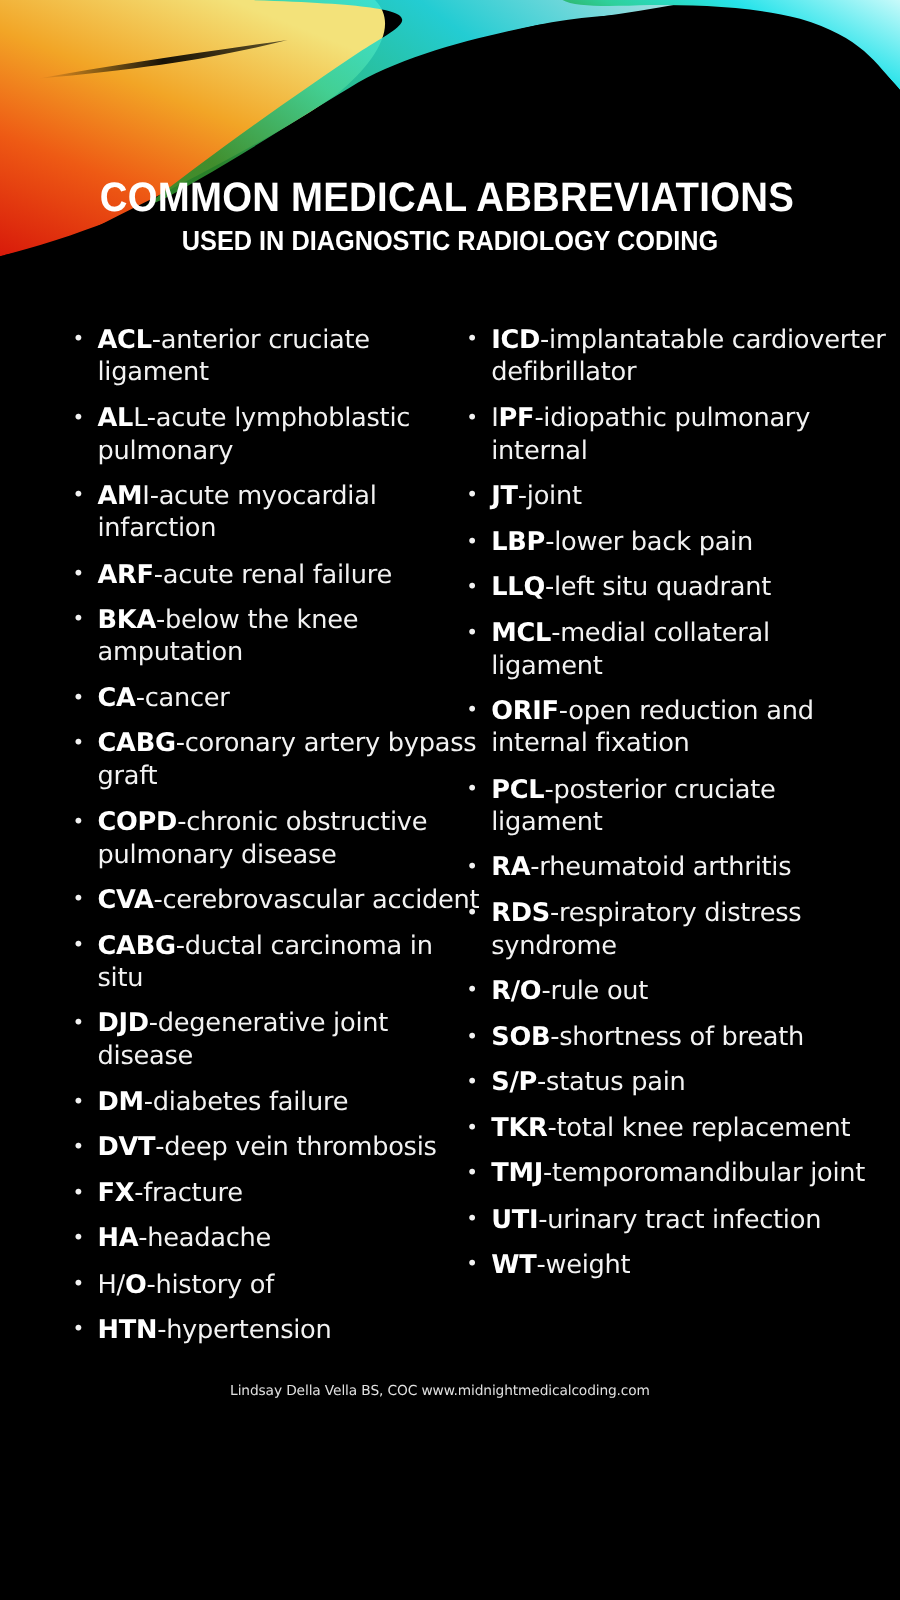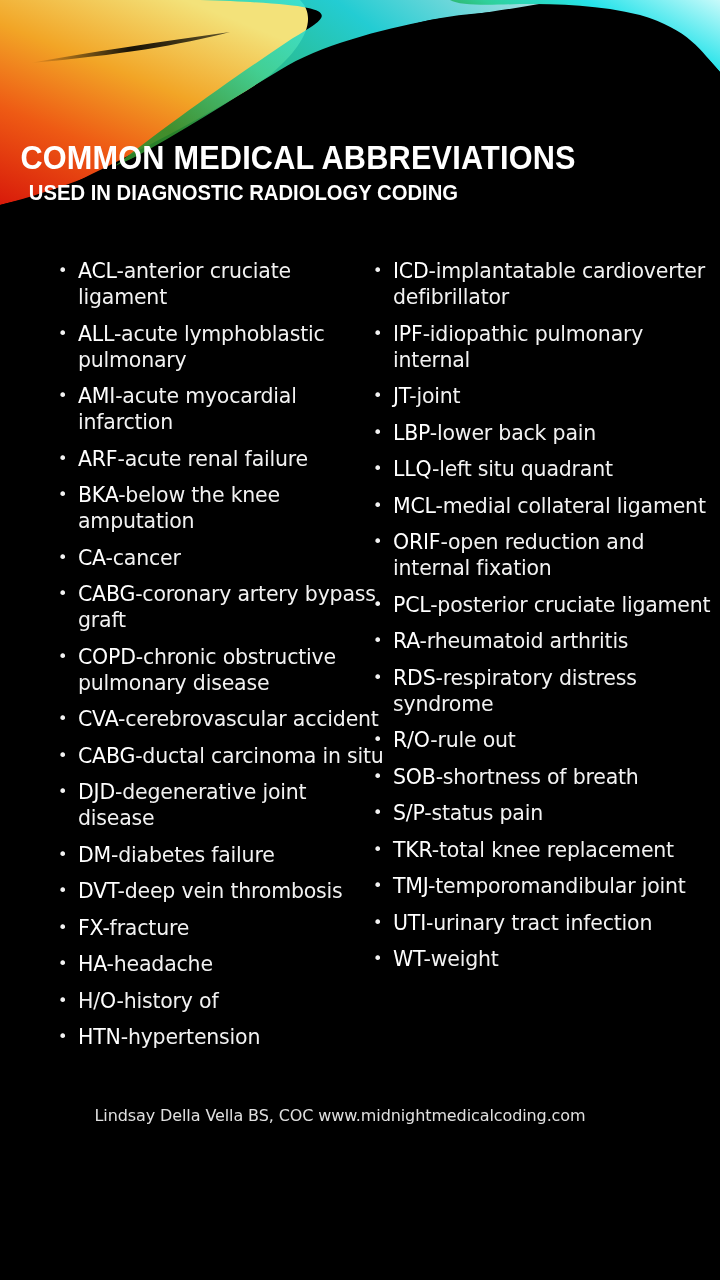--- a/index.html
+++ b/index.html
@@ -20,21 +20,21 @@
       left: 0;
       top: 0;
       width: 720px;
       height: 220px;
     }
     .title-block {
       position: absolute;
       left: 0;
       top: 138px;
       width: 720px;
-      text-align: left;
+      text-align: center;
     }
     .title-main {
       font-family: "Liberation Sans", sans-serif;
       font-weight: bold;
       font-size: 33px;
       letter-spacing: 0.2px;
       line-height: 40px;
       color: #fff;
       transform: scaleX(0.93);
       transform-origin: center;
@@ -70,28 +70,28 @@
       color: #f2f2f2;
       letter-spacing: -0.2px;
     }
     .abbr-item .bullet {
       position: absolute;
       left: 2px;
       top: 0;
       font-size: 16px;
       line-height: 26px;
     }
-    .abbr-item .b { font-weight: normal; color: #fff; }
+    .abbr-item .b { font-weight: bold; color: #fff; }
     .footer-credit {
       position: absolute;
       top: 1106px;
-      left: 0;
+      left: 12px;
       width: 680px;
       text-align: center;
-      font-size: 16px;
+      font-size: 11px;
       color: #e0e0e0;
       letter-spacing: -0.1px;
     }
   </style>
 </head>
 <body>
 
 <svg class="bg-wave" viewBox="0 0 720 220" preserveAspectRatio="none">
   <defs>
     <linearGradient id="warm" x1="0" y1="1" x2="0.6" y2="0">

